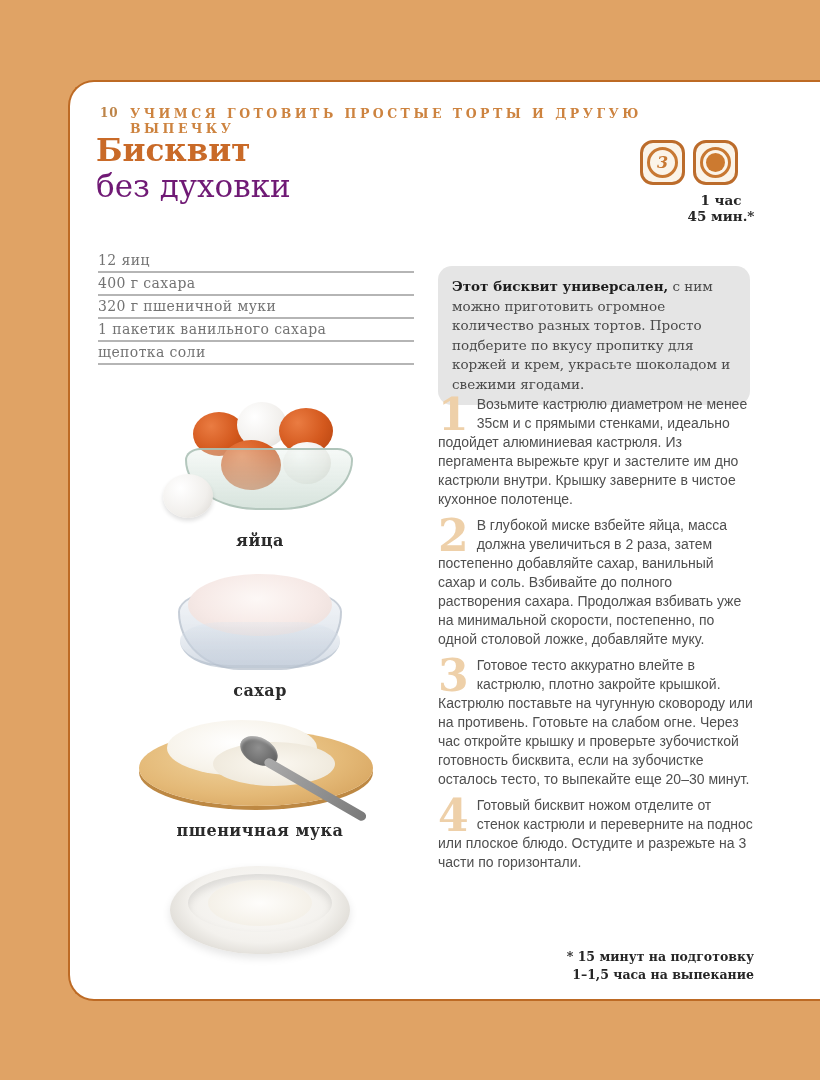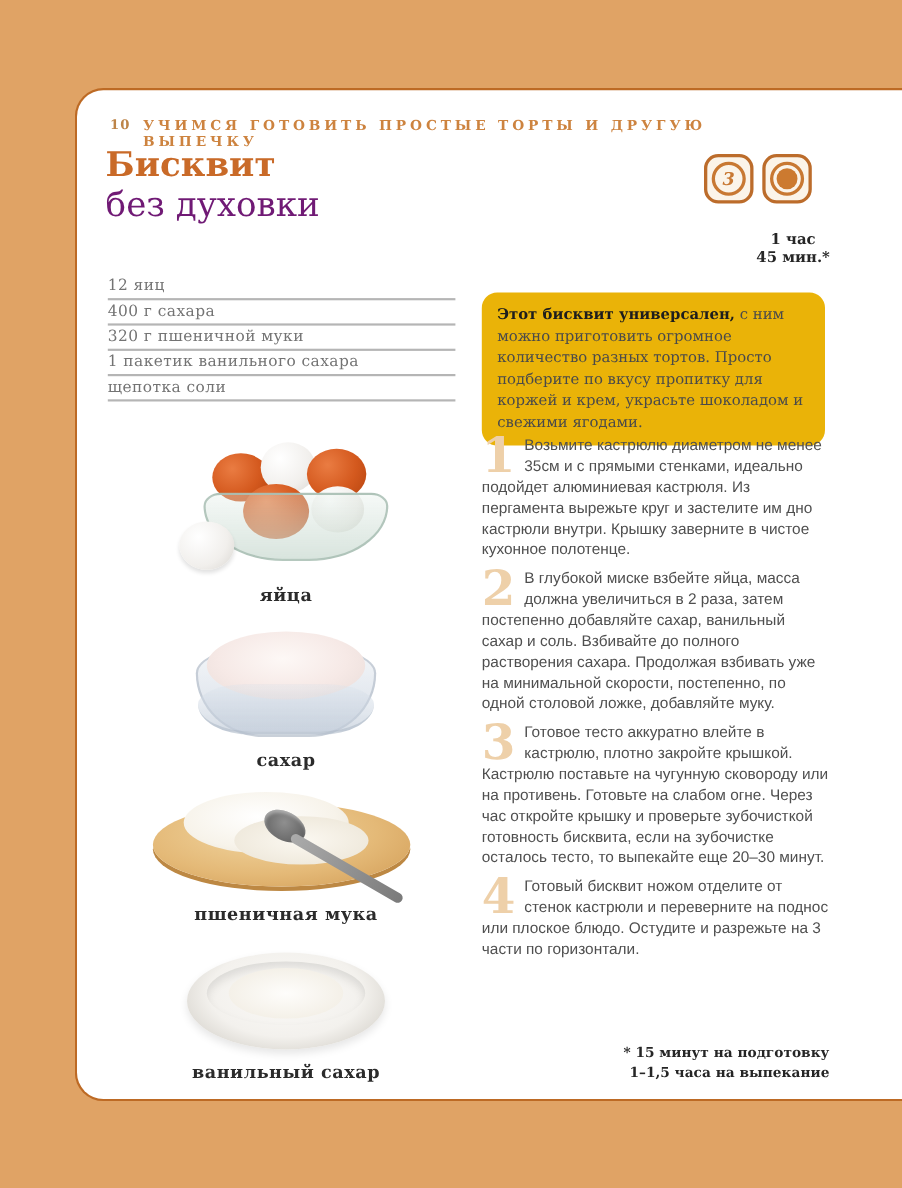--- a/index.html
+++ b/index.html
@@ -31,33 +31,33 @@
     background:#fbf4e9; display:flex; align-items:center; justify-content:center;
   }
   .badge-circle {
     width:31px; height:31px; border:3px solid #c87832; border-radius:50%;
     display:flex; align-items:center; justify-content:center;
     font:bold italic 16px "DejaVu Serif", serif; color:#c87832;
   }
   .badge-disc { width:19px; height:19px; border-radius:50%; background:#cc7a30; }
 
   .time {
-    position:absolute; left:596px; top:128px; width:110px; text-align:center;
+    position:absolute; left:596px; top:110px; width:110px; text-align:center;
     font:bold 13.5px "DejaVu Serif", serif; color:#262626; line-height:16px;
   }
 
   .ingredients { position:absolute; left:28px; top:168px; width:316px; list-style:none; }
   .ingredients li {
     font:14px "DejaVu Serif", serif; color:#737373; letter-spacing:0.4px;
     line-height:16px; padding:2px 0 3px; border-bottom:2px solid #b5b5b5;
   }
 
   .infobox {
     position:absolute; left:368px; top:184px; width:312px;
-    background:#eab308; border-radius:14px; padding:11px 14px;
+    background:#e5e5e5; border-radius:14px; padding:11px 14px;
     font:13.5px "DejaVu Serif", serif; color:#4a4a4a; line-height:19.5px;
   }
   .infobox .b { font-weight:bold; color:#1d1d1d; }
 
   .fig { position:absolute; left:42px; width:296px; display:flex; flex-direction:column; }
   .figlabel {
     text-align:center; font:bold 16px "DejaVu Serif", serif;
     color:#2b2b2b; letter-spacing:0.5px; margin-top:auto;
   }
   #fig-eggs    { top:316px; height:152px; }
@@ -231,21 +231,20 @@
     </div>
     <div class="figlabel">пшеничная мука</div>
   </div>
 
   <div class="fig" id="fig-vanilla">
     <div class="art art-vanilla">
       <div class="dish"></div>
       <div class="dish-inner"></div>
       <div class="powder"></div>
     </div>
-    <div class="figlabel">ванильный сахар</div>
   </div>
 
   <div class="steps">
     <div class="step">
       <span class="num">1</span><span class="txt">Возьмите кастрюлю диаметром не менее 35см и с прямыми стенками, идеально подойдет алюминиевая кастрюля. Из пергамента вырежьте круг и застелите им дно кастрюли внутри. Крышку заверните в чистое кухонное полотенце.</span>
     </div>
     <div class="step">
       <span class="num">2</span><span class="txt">В глубокой миске взбейте яйца, масса должна увеличиться в 2 раза, затем постепенно добавляйте сахар, ванильный сахар и соль. Взбивайте до полного растворения сахара. Продолжая взбивать уже на минимальной скорости, постепенно, по одной столовой ложке, добавляйте муку.</span>
     </div>
     <div class="step">

